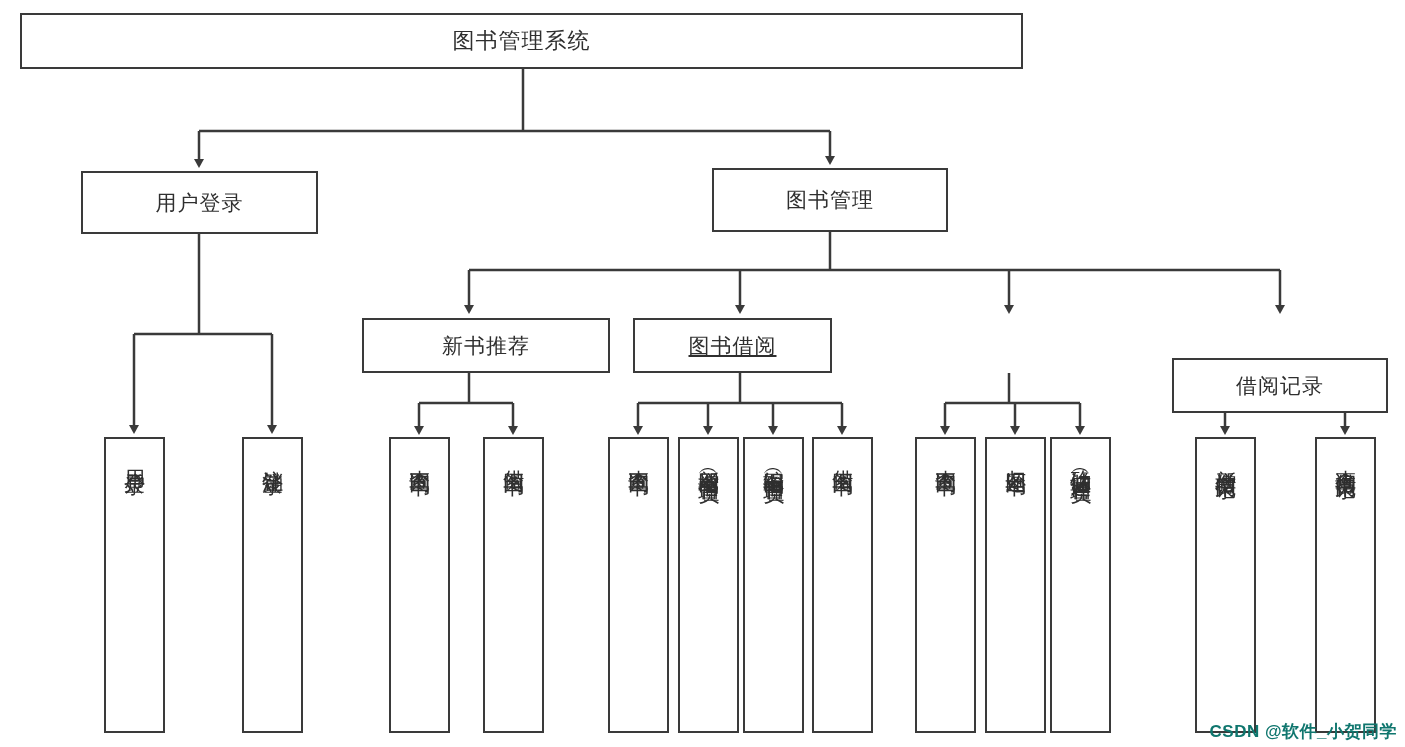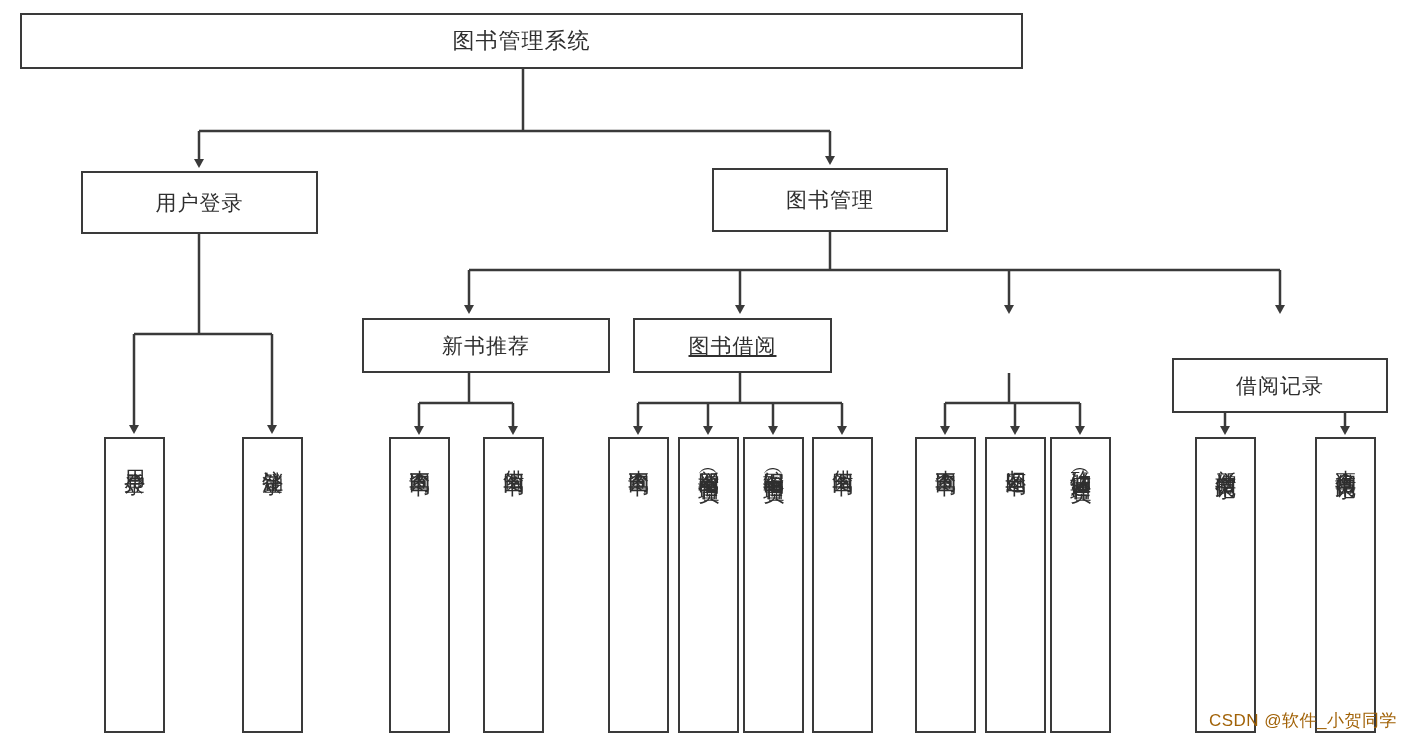--- a/index.html
+++ b/index.html
@@ -52,25 +52,26 @@
     line-height: 1.08;
     letter-spacing: 2px;
     white-space: nowrap;
   }
   #title-node {
     font-size: 22px;
   }
   .watermark {
     position: absolute;
     right: 8px;
-    bottom: 15px;
+    bottom: 4px;
     font-size: 17px;
-    color: #a16207;
+    color: #0f766e;
     letter-spacing: 0.5px;
     white-space: nowrap;
+    font-weight: bold;
   }
 </style>
 </head>
 <body>
 
 <div id="canvas">
 
   <svg class="edges" viewBox="0 0 1405 747" xmlns="http://www.w3.org/2000/svg">
     <defs>
       <marker id="arrow" markerWidth="9" markerHeight="10" refX="1" refY="5" orient="auto" markerUnits="userSpaceOnUse">

